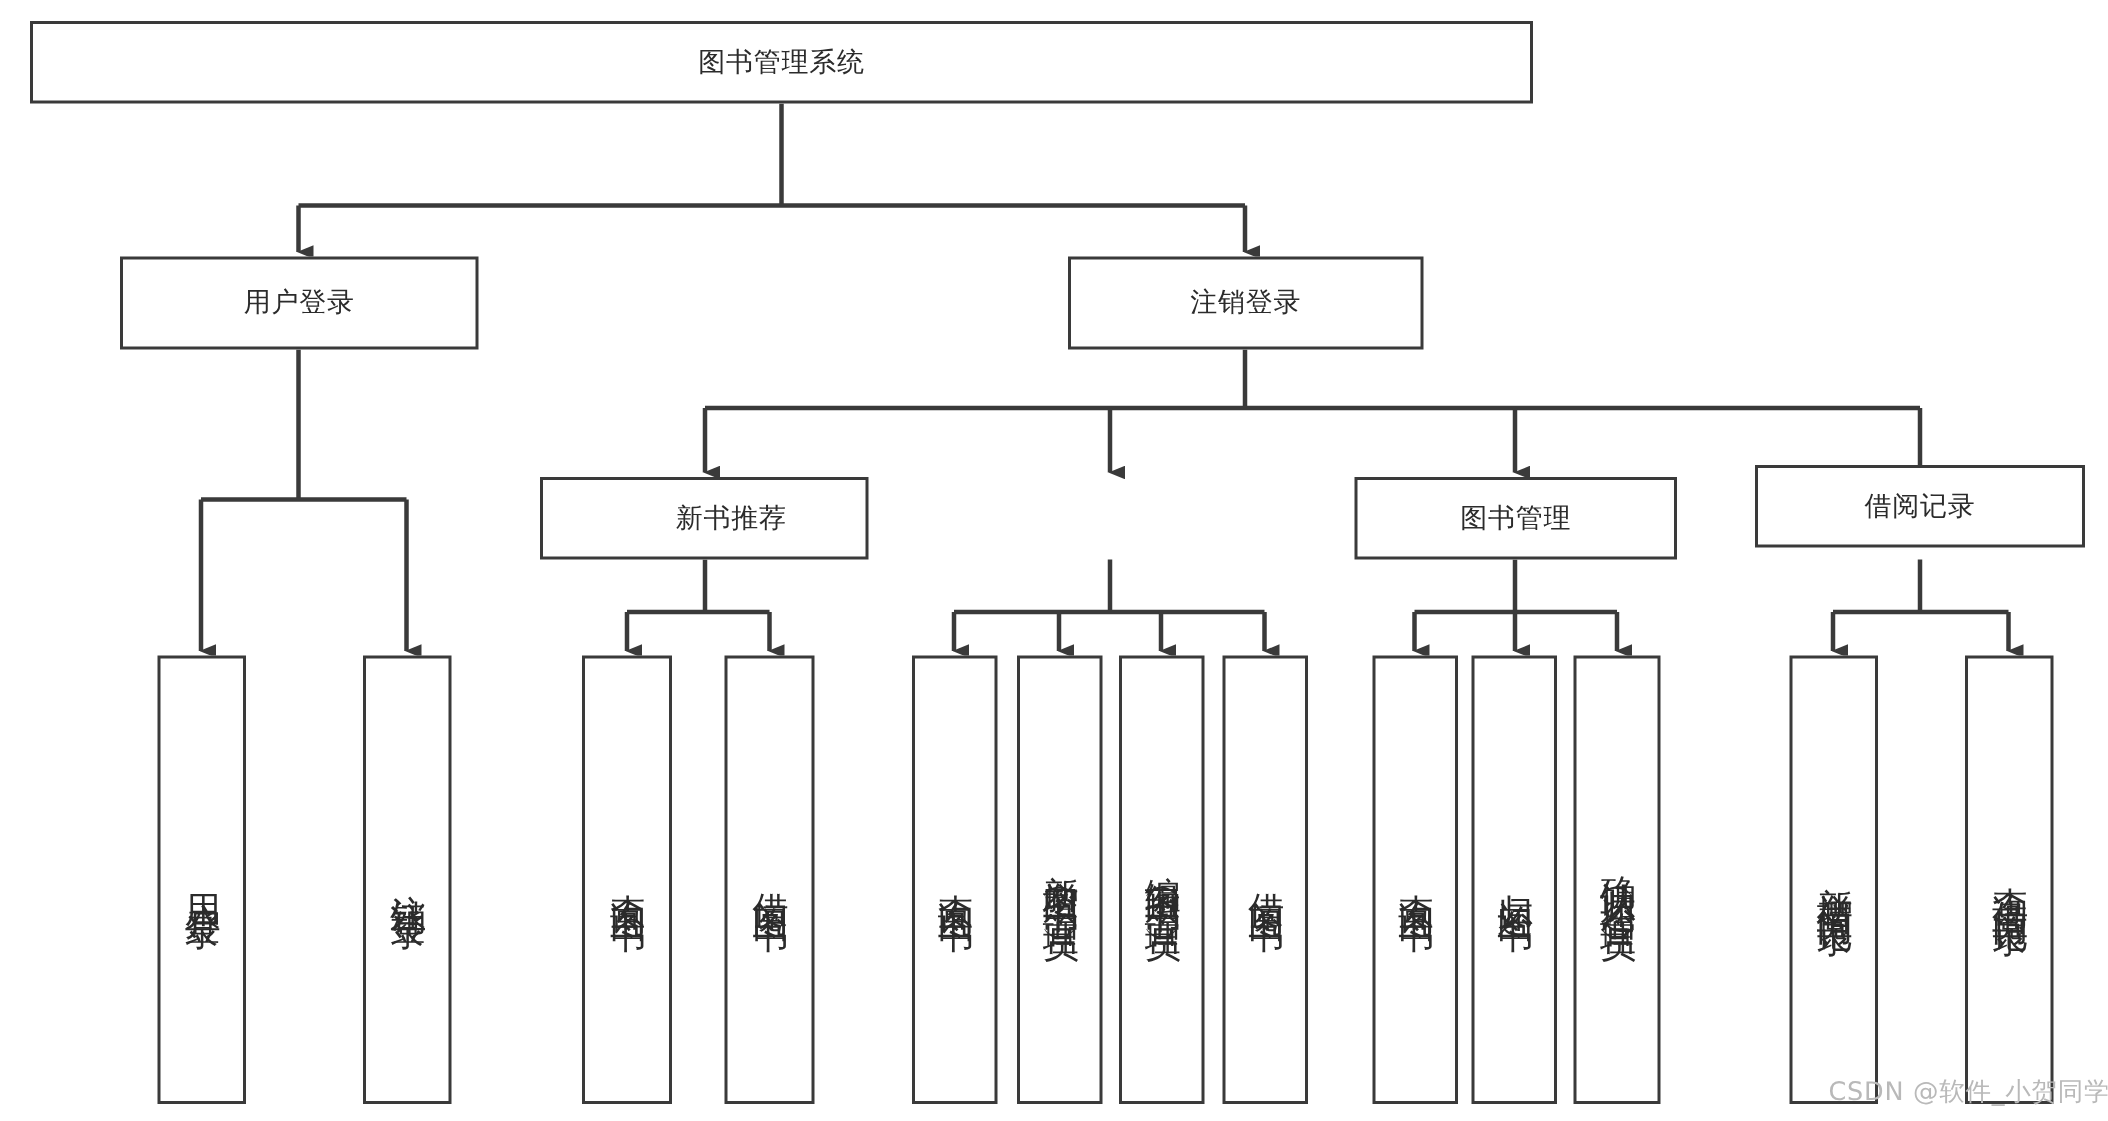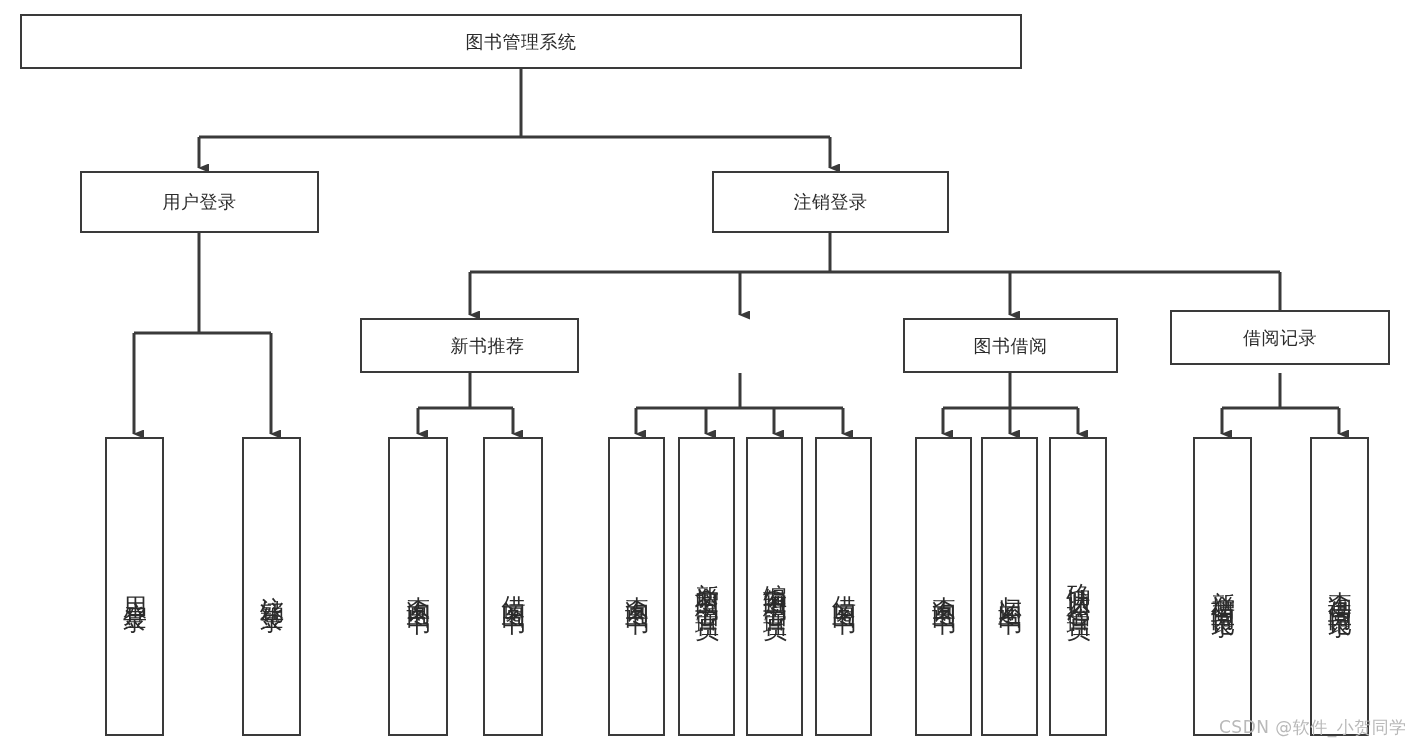--- a/index.html
+++ b/index.html
@@ -123,21 +123,21 @@
     <span class="node-label-h">用户登录</span>
   </div>
   <div class="node-box" style="left:712px; top:171px; width:237px; height:62px;">
     <span class="node-label-h">注销登录</span>
   </div>
 
   <div class="node-box" style="left:360px; top:318px; width:219px; height:55px;padding-left:36px;">
     <span class="node-label-h">新书推荐</span>
   </div>
   <div class="node-box" style="left:903px; top:318px; width:215px; height:55px;">
-    <span class="node-label-h">图书借阅</span>
+    <span class="node-label-h">图书管理</span>
   </div>
   <div class="node-box" style="left:1170px; top:310px; width:220px; height:55px;">
     <span class="node-label-h">借阅记录</span>
   </div>
 
   <div class="node-box" style="left:105px; top:437px; width:59px; height:299px;">
     <span class="node-label-v">用户登录</span>
   </div>
   <div class="node-box" style="left:242px; top:437px; width:59px; height:299px;">
     <span class="node-label-v">注销登录</span>

